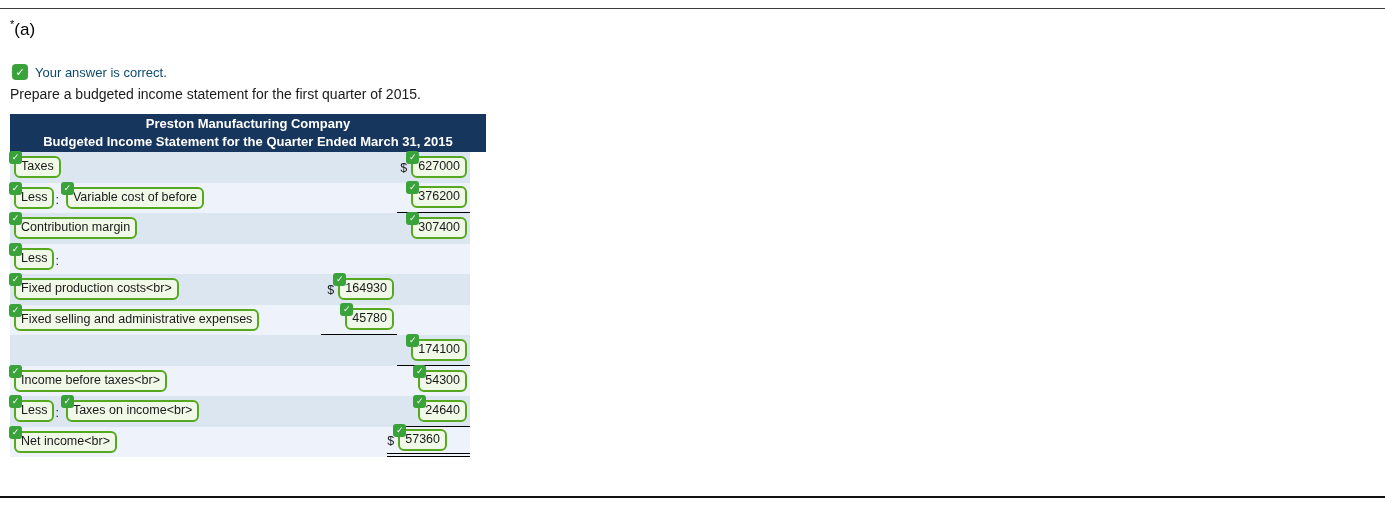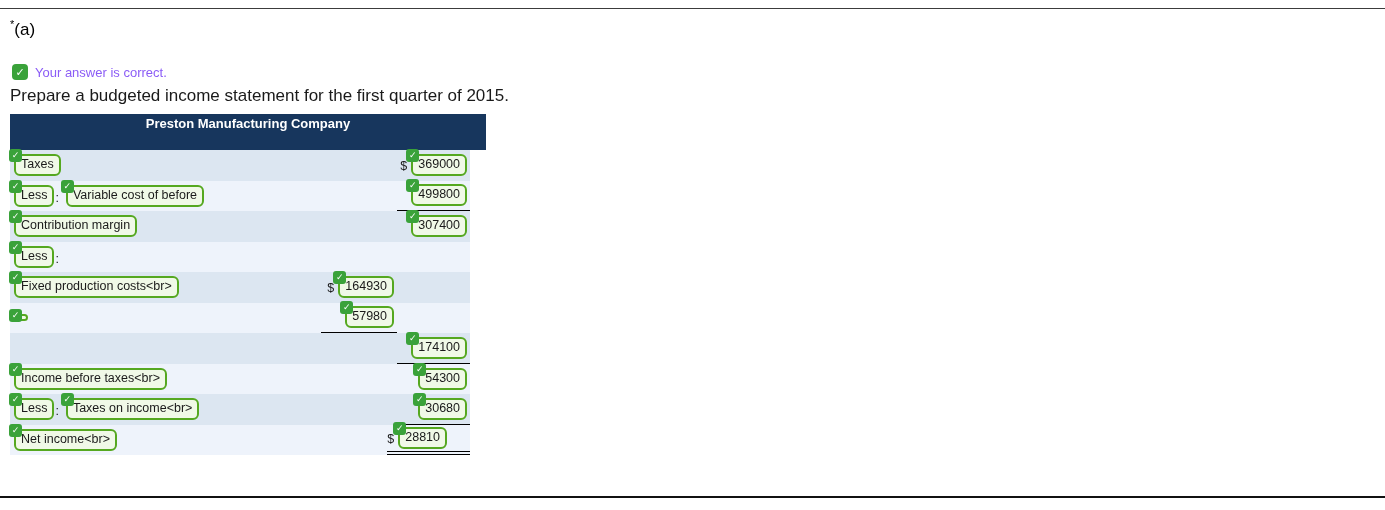--- a/index.html
+++ b/index.html
@@ -23,23 +23,23 @@
 
   .heading{position:absolute;top:18px;left:10px;font-size:17px;color:#000;}
   .heading sup{font-size:11px;vertical-align:super;}
 
   .feedback{position:absolute;top:64px;left:12px;display:flex;align-items:center;}
   .feedback-icon{
     width:16px;height:16px;background:var(--badge-green);border-radius:4px;
     color:#fff;font-size:11px;font-weight:bold;line-height:16px;text-align:center;
     display:inline-block;
   }
-  .feedback-text{margin-left:7px;font-size:13px;color:#8b5cf6;}
-
-  .instruction{position:absolute;top:86px;left:10px;font-size:17px;color:#1a1a1a;}
+  .feedback-text{margin-left:7px;font-size:13px;color:#0c4a6e;}
+
+  .instruction{position:absolute;top:86px;left:10px;font-size:14px;color:#1a1a1a;}
 
   .statement{position:absolute;top:114px;left:10px;width:476px;}
   .stmt-header{
     background:var(--header-bg);color:#ffffff;font-weight:bold;font-size:13px;
     text-align:center;line-height:18px;padding:1px 0;min-height:36px;box-sizing:border-box;
   }
   .stmt-body{width:460px;}
   .row{display:flex;align-items:center;height:30.5px;position:relative;box-sizing:border-box;}
   .row.dark{background:var(--row-dark);}
   .row.light{background:var(--row-light);}
@@ -83,55 +83,56 @@
 <div class="feedback">
   <span class="feedback-icon">✓</span>
   <span class="feedback-text">Your answer is correct.</span>
 </div>
 
 <div class="instruction">Prepare a budgeted income statement for the first quarter of 2015.</div>
 
 <div class="statement">
   <div class="stmt-header">
     <div>Preston Manufacturing Company</div>
+    <div>Budgeted Income Statement for the Quarter Ended March 31, 2015</div>
   </div>
   <div class="stmt-body" id="stmt-body">
       <div class="row dark">
         <div class="label-cell">
           <span class="answer-box">
             <span class="badge">✓</span>
             <span>Taxes</span>
           </span>
         </div>
         <div class="mid-cell"></div>
         <div class="right-cell">
           <span class="currency">$</span>
           <span class="answer-box">
             <span class="badge">✓</span>
-            <span>369000</span>
+            <span>627000</span>
           </span>
         </div>
       </div>
       <div class="row light">
         <div class="label-cell">
           <span class="answer-box">
             <span class="badge">✓</span>
             <span>Less</span>
           </span>
           <span class="sep">:</span>
           <span class="answer-box">
             <span class="badge">✓</span>
             <span>Variable cost of before</span>
           </span>
         </div>
         <div class="mid-cell"></div>
         <div class="right-cell u-single">
           <span class="answer-box">
             <span class="badge">✓</span>
-            <span>499800</span>
+            <span>376200</span>
           </span>
         </div>
       </div>
       <div class="row dark">
         <div class="label-cell">
           <span class="answer-box">
             <span class="badge">✓</span>
             <span>Contribution margin</span>
           </span>
         </div>
@@ -167,26 +168,27 @@
             <span class="badge">✓</span>
             <span>164930</span>
           </span>
         </div>
         <div class="right-cell"></div>
       </div>
       <div class="row light">
         <div class="label-cell">
           <span class="answer-box">
             <span class="badge">✓</span>
+            <span>Fixed selling and administrative expenses</span>
           </span>
         </div>
         <div class="mid-cell u-single">
           <span class="answer-box">
             <span class="badge">✓</span>
-            <span>57980</span>
+            <span>45780</span>
           </span>
         </div>
         <div class="right-cell"></div>
       </div>
       <div class="row dark">
         <div class="label-cell"></div>
         <div class="mid-cell"></div>
         <div class="right-cell u-single">
           <span class="answer-box">
             <span class="badge">✓</span>
@@ -218,36 +220,36 @@
           <span class="sep">:</span>
           <span class="answer-box">
             <span class="badge">✓</span>
             <span>Taxes on income&lt;br&gt;</span>
           </span>
         </div>
         <div class="mid-cell"></div>
         <div class="right-cell u-single">
           <span class="answer-box">
             <span class="badge">✓</span>
-            <span>30680</span>
+            <span>24640</span>
           </span>
         </div>
       </div>
       <div class="row light">
         <div class="label-cell">
           <span class="answer-box">
             <span class="badge">✓</span>
             <span>Net income&lt;br&gt;</span>
           </span>
         </div>
         <div class="mid-cell"></div>
         <div class="right-cell u-double shifted">
           <span class="currency">$</span>
           <span class="answer-box">
             <span class="badge">✓</span>
-            <span>28810</span>
+            <span>57360</span>
           </span>
         </div>
       </div>
     </div>
 </div>
 
 <div class="bottom-rule"></div>
 
 </body></html>

